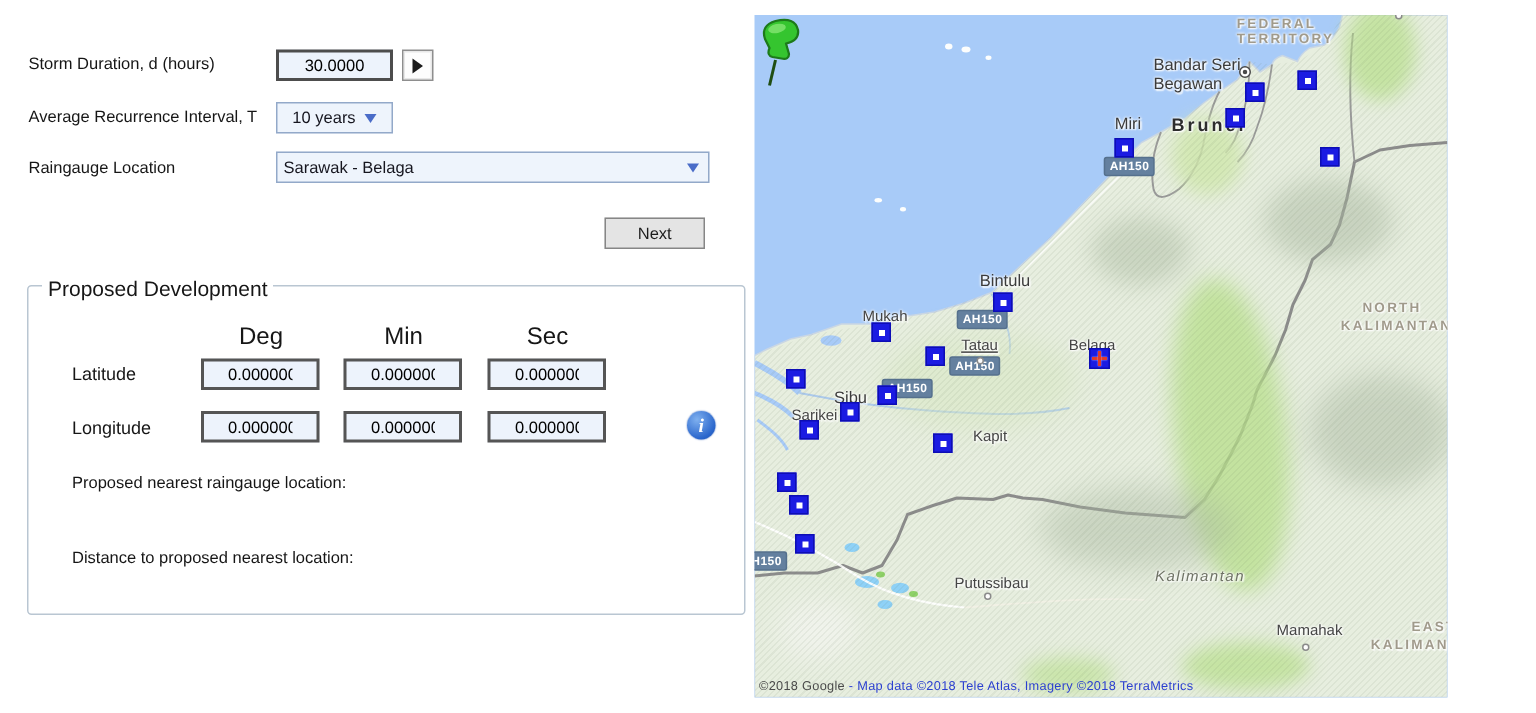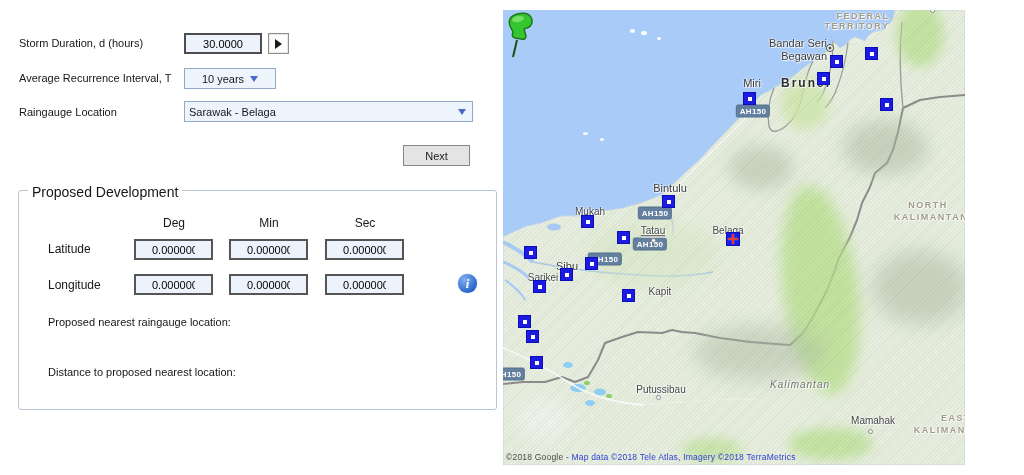--- a/index.html
+++ b/index.html
@@ -18,39 +18,39 @@
   .spinbtn {
     position:absolute; left:268px; top:33px; width:21px; height:21px;
     background:#fdfdfd; border:1px solid #8e8e8e; box-shadow:inset 0 0 0 1px #e8e8e8;
     display:flex; align-items:center; justify-content:center; cursor:pointer;
   }
   .tri-right { width:0; height:0; border-left:7px solid #1a1a1a; border-top:5px solid transparent; border-bottom:5px solid transparent; }
   .dropdown {
     position:absolute; background:#eef4fc; border:1px solid #93a9c9; height:21px;
     font-size:11px; color:#16161f; display:flex; align-items:center; cursor:pointer;
   }
-  #ari-dd { left:184px; top:68px; width:92px; justify-content:center; }
+  #ari-dd { left:184px; top:68px; width:78px; justify-content:center; }
   #gauge-dd { left:184px; top:101px; width:289px; padding:0 4px; }
   .tri-down { width:0; height:0; border-top:6px solid #4a6cc8; border-left:4.5px solid transparent; border-right:4.5px solid transparent; margin-left:6px; }
   #gauge-dd .tri-down { margin-left:auto; margin-right:2px; }
   #next-btn {
     position:absolute; left:403px; top:145px; width:67px; height:21px;
     background:#e4e4e4; border:1px solid #868686; font-size:11px; color:#1c1c1c;
     display:flex; align-items:center; justify-content:center; cursor:pointer;
     font-family:"Liberation Sans",sans-serif;
   }
   #proposed-box {
     position:absolute; left:18px; top:190px; width:479px; height:220px;
     border:1px solid #b9c6d2; border-radius:3px;
   }
   #proposed-legend {
     position:absolute; left:9px; top:-7px; background:#fff; padding:0 4px;
     font-size:14px; color:#161616; white-space:nowrap;
   }
-  .colhead { position:absolute; top:25px; font-size:12px; color:#161616; width:80px; text-align:center; }
+  .colhead { position:absolute; top:25px; font-size:16px; color:#161616; width:80px; text-align:center; }
   .coord-input {
     position:absolute; width:79px; height:21px; font-size:11px;
     background:#edf3fc; border:2px solid #555; text-align:center; padding:0 16px;
     font-family:"Liberation Sans",sans-serif; outline:none;
   }
   .rowlabel { position:absolute; left:29px; font-size:12px; color:#161616; }
   #info-icon {
     position:absolute; left:458px; top:274px; width:19px; height:19px; border-radius:50%;
     background:radial-gradient(circle at 35% 30%, #7fb0ef, #2a66cc 70%, #1c4fae);
     color:#fff; display:flex; align-items:center; justify-content:center;
@@ -66,21 +66,21 @@
   }
   #map svg { position:absolute; left:0; top:0; }
   .patch { position:absolute; border-radius:50%; pointer-events:none; }
   #land-texture {
     position:absolute; left:0; top:0; width:462px; height:455px; pointer-events:none;
     background-image:repeating-linear-gradient(135deg, rgba(96,116,86,.10) 0px, rgba(96,116,86,.10) 1px, transparent 1px, transparent 3px);
     clip-path:polygon(392px 0, 380px 20px, 362px 31px, 345px 33px, 330px 31px, 322px 43px, 299px 59px, 271px 78px, 250px 93px, 214px 131px, 183px 162px, 158px 185px, 120px 198px, 80px 206px, 38px 213px, 0 227px, 0 455px, 462px 455px, 462px 0);
     opacity:.8;
   }
   .maplabel {
-    position:absolute; transform:translate(-50%,-50%); white-space:pre-line; text-align:right;
+    position:absolute; transform:translate(-50%,-50%); white-space:pre-line; text-align:left;
     pointer-events:none; text-shadow:0 0 2px #fff, 0 0 2px #fff, 1px 1px 1px rgba(255,255,255,.9);
     line-height:1.15; z-index:3;
   }
   .maplabel.town    { font-size:11px; color:#3b3b3b; }
   .maplabel.town-sm { font-size:10px; color:#454545; }
   .maplabel.country { font-size:12px; color:#2d2d2d; font-weight:bold; letter-spacing:2px; }
   .maplabel.region  { font-size:9px; color:#a09a8b; font-weight:bold; letter-spacing:1.5px; }
   .maplabel.region-it { font-size:10px; color:#6e7265; font-style:italic; letter-spacing:1px; }
   .maplabel.z1 { z-index:1; }
   .mk {

